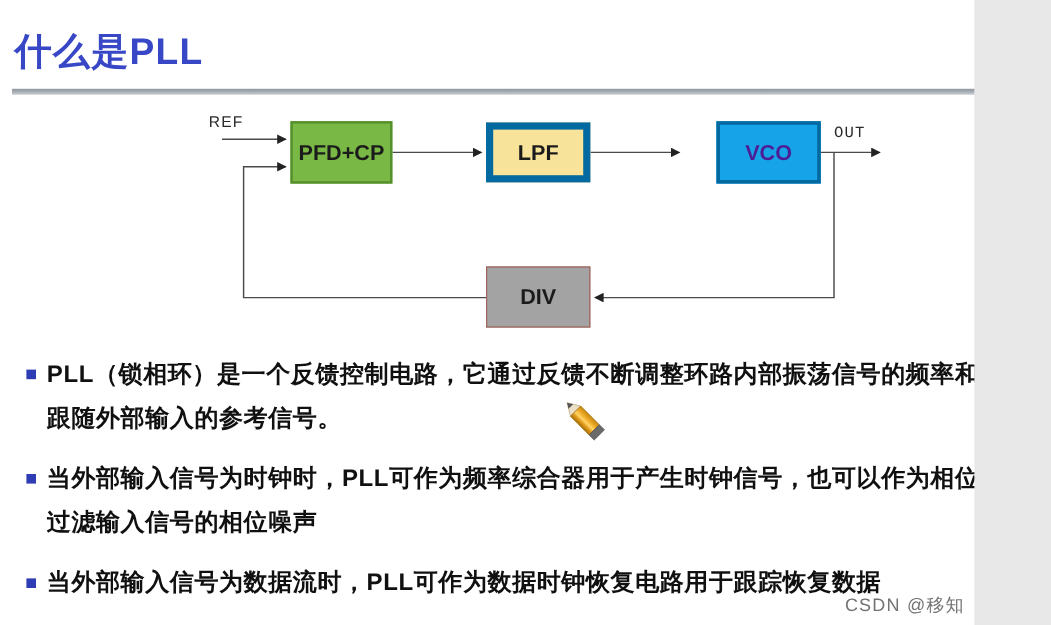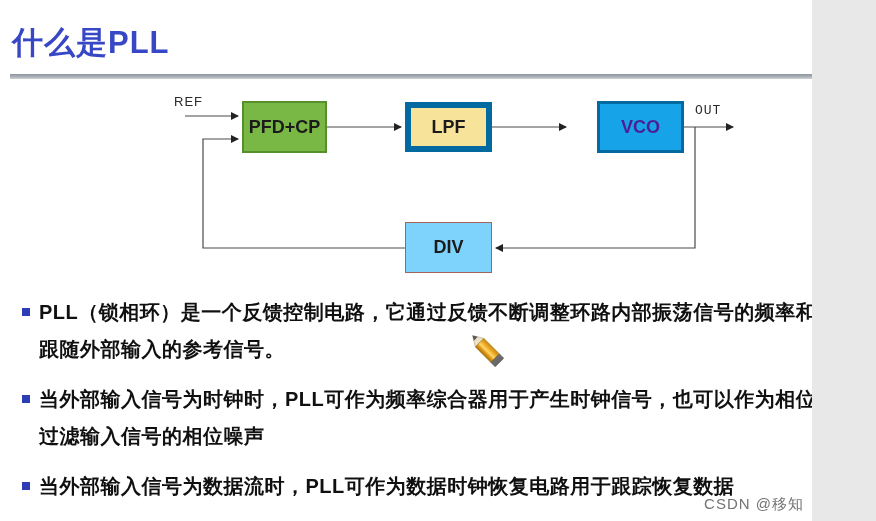--- a/index.html
+++ b/index.html
@@ -31,21 +31,21 @@
   .diagram-lines{position:absolute;left:0;top:0;width:876px;height:521px;pointer-events:none;}
   .block{
     position:absolute;
     display:flex;align-items:center;justify-content:center;
     font-size:18px;font-weight:bold;color:#1b1b1b;
     box-sizing:border-box;
   }
   .block-pfd{left:242px;top:101px;width:85px;height:52px;background:#79B845;border:2px solid #55902C;}
   .block-lpf{left:405px;top:102px;width:87px;height:50px;background:#F8E39A;border:6px solid #0369a1;}
   .block-vco{left:570px;top:101px;width:87px;height:52px;background:#17A3E8;border:3px solid #0369a1;color:#4c1d95;margin-left:27px;}
-  .block-div{left:405px;top:222px;width:87px;height:51px;background:#7dd3fc;border:1px solid #A2635A;}
+  .block-div{left:405px;top:222px;width:87px;height:51px;background:#a3a3a3;border:1px solid #A2635A;}
   .port-label{
     position:absolute;
     font-size:13px;color:#2a2a2a;letter-spacing:1px;font-weight:500;
   }
   .label-ref{left:174px;top:94px;}
   .label-out{left:695px;top:103px;font-family:Liberation Mono, monospace;}
   
   .bullet-item{position:absolute;left:22px;display:flex;gap:9px;}
   .bullet-1{top:294px;}
   .bullet-2{top:381px;}

